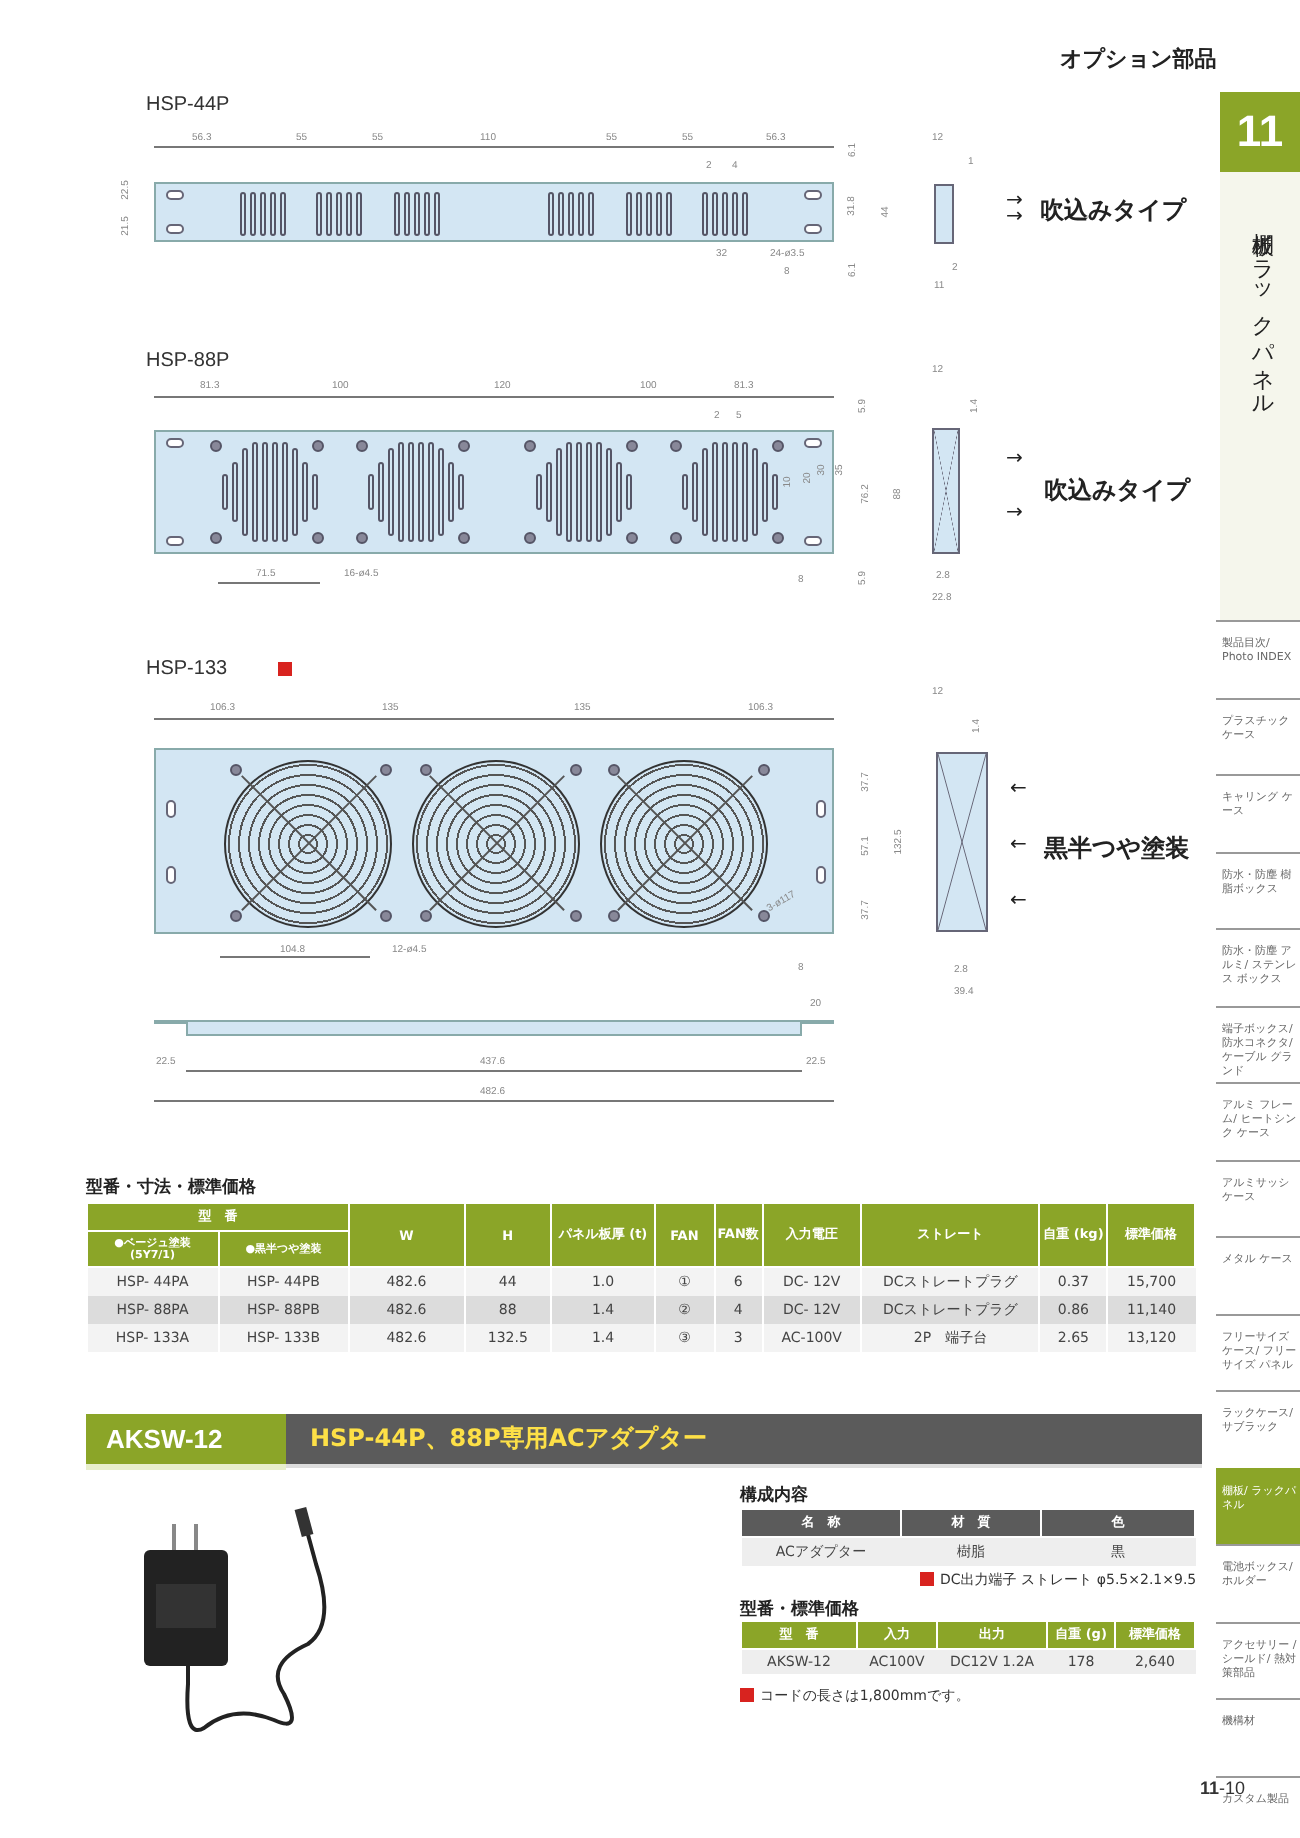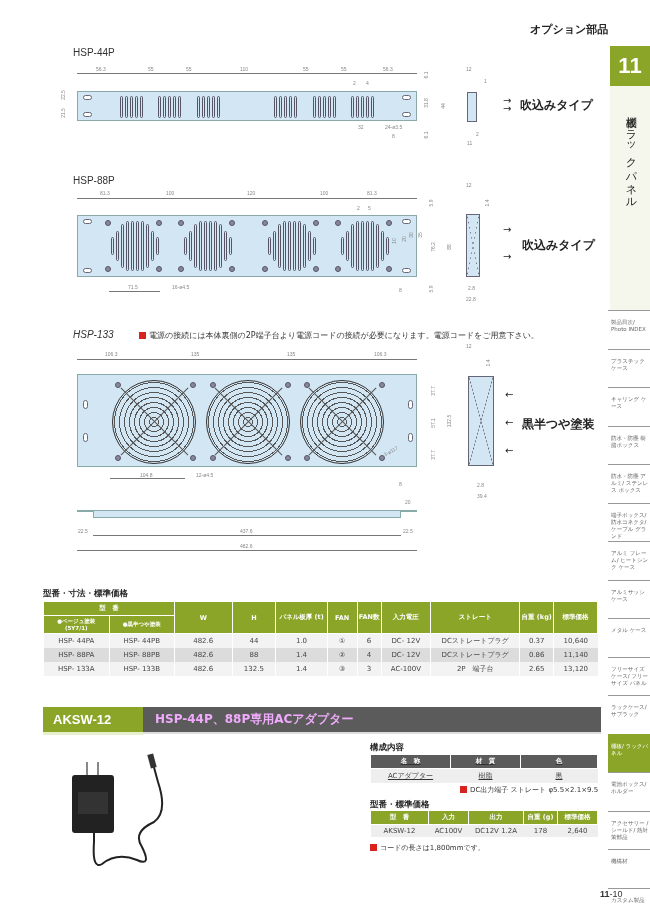--- a/index.html
+++ b/index.html
@@ -44,31 +44,31 @@
   table { border-collapse: collapse; font-size: 7px; }
   .spec { position: absolute; left: 43px; top: 601px; width: 555px; }
   .spec th { background: #8ba528; color: #fff; font-weight: bold; border: 1px solid #fff; padding: 2px 1px; text-align: center; font-size: 6.5px; }
   .spec td { text-align: center; padding: 2px 1px; color: #444; height: 13px; border-left: 1px solid #fff; }
   .spec tr.r0 td { background: #f3f3f3; }
   .spec tr.r1 td { background: #dcdcdc; }
   .spec tr.r2 td { background: #f3f3f3; }
 
   .banner { position: absolute; left: 43px; top: 707px; width: 558px; height: 25px; display: flex; }
   .banner .b-left { width: 100px; background: #8ba528; color: #fff; font-weight: bold; font-size: 13px; line-height: 25px; padding-left: 10px; font-family: "Liberation Sans", sans-serif; }
-  .banner .b-right { flex: 1; background: #5b5b5b; color: #f0abfc; font-weight: bold; font-size: 12px; line-height: 25px; padding-left: 12px; }
+  .banner .b-right { flex: 1; background: #5b5b5b; color: #fde047; font-weight: bold; font-size: 12px; line-height: 25px; padding-left: 12px; }
   .banner-under { position: absolute; left: 43px; top: 732px; width: 100px; height: 3px; background: #e8efcc; }
   .banner-under2 { position: absolute; left: 143px; top: 732px; width: 458px; height: 2px; background: #ddd; }
 
   .adapter { position: absolute; left: 72px; top: 752px; }
   .adapter .body { position: absolute; left: 0; top: 23px; width: 42px; height: 58px; background: #222; border-radius: 3px; }
   .adapter .label { position: absolute; left: 6px; top: 17px; width: 30px; height: 22px; background: #333; }
   .adapter .prong { position: absolute; top: 10px; width: 2px; height: 13px; background: #888; }
   .adapter svg { position: absolute; left: 0; top: 0; }
 
-  .comp { position: absolute; left: 370px; top: 754px; width: 228px; text-decoration: underline; }
+  .comp { position: absolute; left: 370px; top: 754px; width: 228px; }
   .comp th { background: #5b5b5b; color: #fff; padding: 2px; font-size: 6.5px; border: 1px solid #fff; }
   .comp td { background: #eee; text-align: center; padding: 2px; font-size: 7px; color: #444; }
   .price { position: absolute; left: 370px; top: 810px; width: 228px; }
   .price th { background: #8ba528; color: #fff; padding: 2px; font-size: 6.5px; border: 1px solid #fff; }
   .price td { background: #eee; text-align: center; padding: 2px; font-size: 7px; color: #444; }
 </style>
 </head>
 <body>
 
 <div class="header-title">オプション部品</div>
@@ -273,22 +273,22 @@
   <div class="side-view" style="left:466px;top:214px;width:14px;height:63px;background:linear-gradient(to bottom right,transparent 49%,#667 50%,transparent 51%),linear-gradient(to bottom left,transparent 49%,#667 50%,transparent 51%),#d3e6f3;"></div>
   <span class="dim" style="left:466px;top:182px;">12</span>
   <span class="dim" style="left:484px;top:200px;transform:rotate(-90deg);">1.4</span>
   <span class="dim" style="left:468px;top:285px;">2.8</span>
   <span class="dim" style="left:466px;top:296px;">22.8</span>
   <span class="arrow" style="left:503px;top:224px;">→</span>
   <span class="arrow" style="left:503px;top:251px;">→</span>
   <div class="type-label" style="left:522px;top:237px;">吹込みタイプ</div>
 </div>
 
-<div class="dlabel" style="left:73px;top:329px;font-style:italic;">HSP-133</div>
-<div class="note" style="left:139px;top:330px;"><span class="sq"></span><span>電源の接続には本体裏側の2P端子台より電源コードの接続が必要になります。電源コードをご用意下さい。</span></div>
+<div class="dlabel" style="left:73px;top:329px;">HSP-133</div>
+<div class="note" style="left:139px;top:330px;"><span class="sq"></span></div>
 <div>
   <div class="dimline" style="left:77px;top:359px;width:340px;"></div>
   <span class="dim" style="left:105px;top:351px;">106.3</span>
   <span class="dim" style="left:191px;top:351px;">135</span>
   <span class="dim" style="left:287px;top:351px;">135</span>
   <span class="dim" style="left:374px;top:351px;">106.3</span>
   <span class="dim" style="left:87px;top:412px;transform:rotate(-90deg);">104.8</span>
   <div class="panel" style="left:77px;top:374px;width:340px;height:93px;">
     <div class="vslot" style="left:5px;top:25px;"></div>
     <div class="vslot" style="left:5px;top:58px;"></div>
@@ -367,21 +367,21 @@
       <td>HSP- 44PA</td>
         <td>HSP- 44PB</td>
         <td>482.6</td>
         <td>44</td>
         <td>1.0</td>
         <td>①</td>
         <td>6</td>
         <td>DC- 12V</td>
         <td>DCストレートプラグ</td>
         <td>0.37</td>
-        <td>10,640</td>
+        <td>15,700</td>
     </tr>
     <tr class="r1">
       <td>HSP- 88PA</td>
         <td>HSP- 88PB</td>
         <td>482.6</td>
         <td>88</td>
         <td>1.4</td>
         <td>②</td>
         <td>4</td>
         <td>DC- 12V</td>

